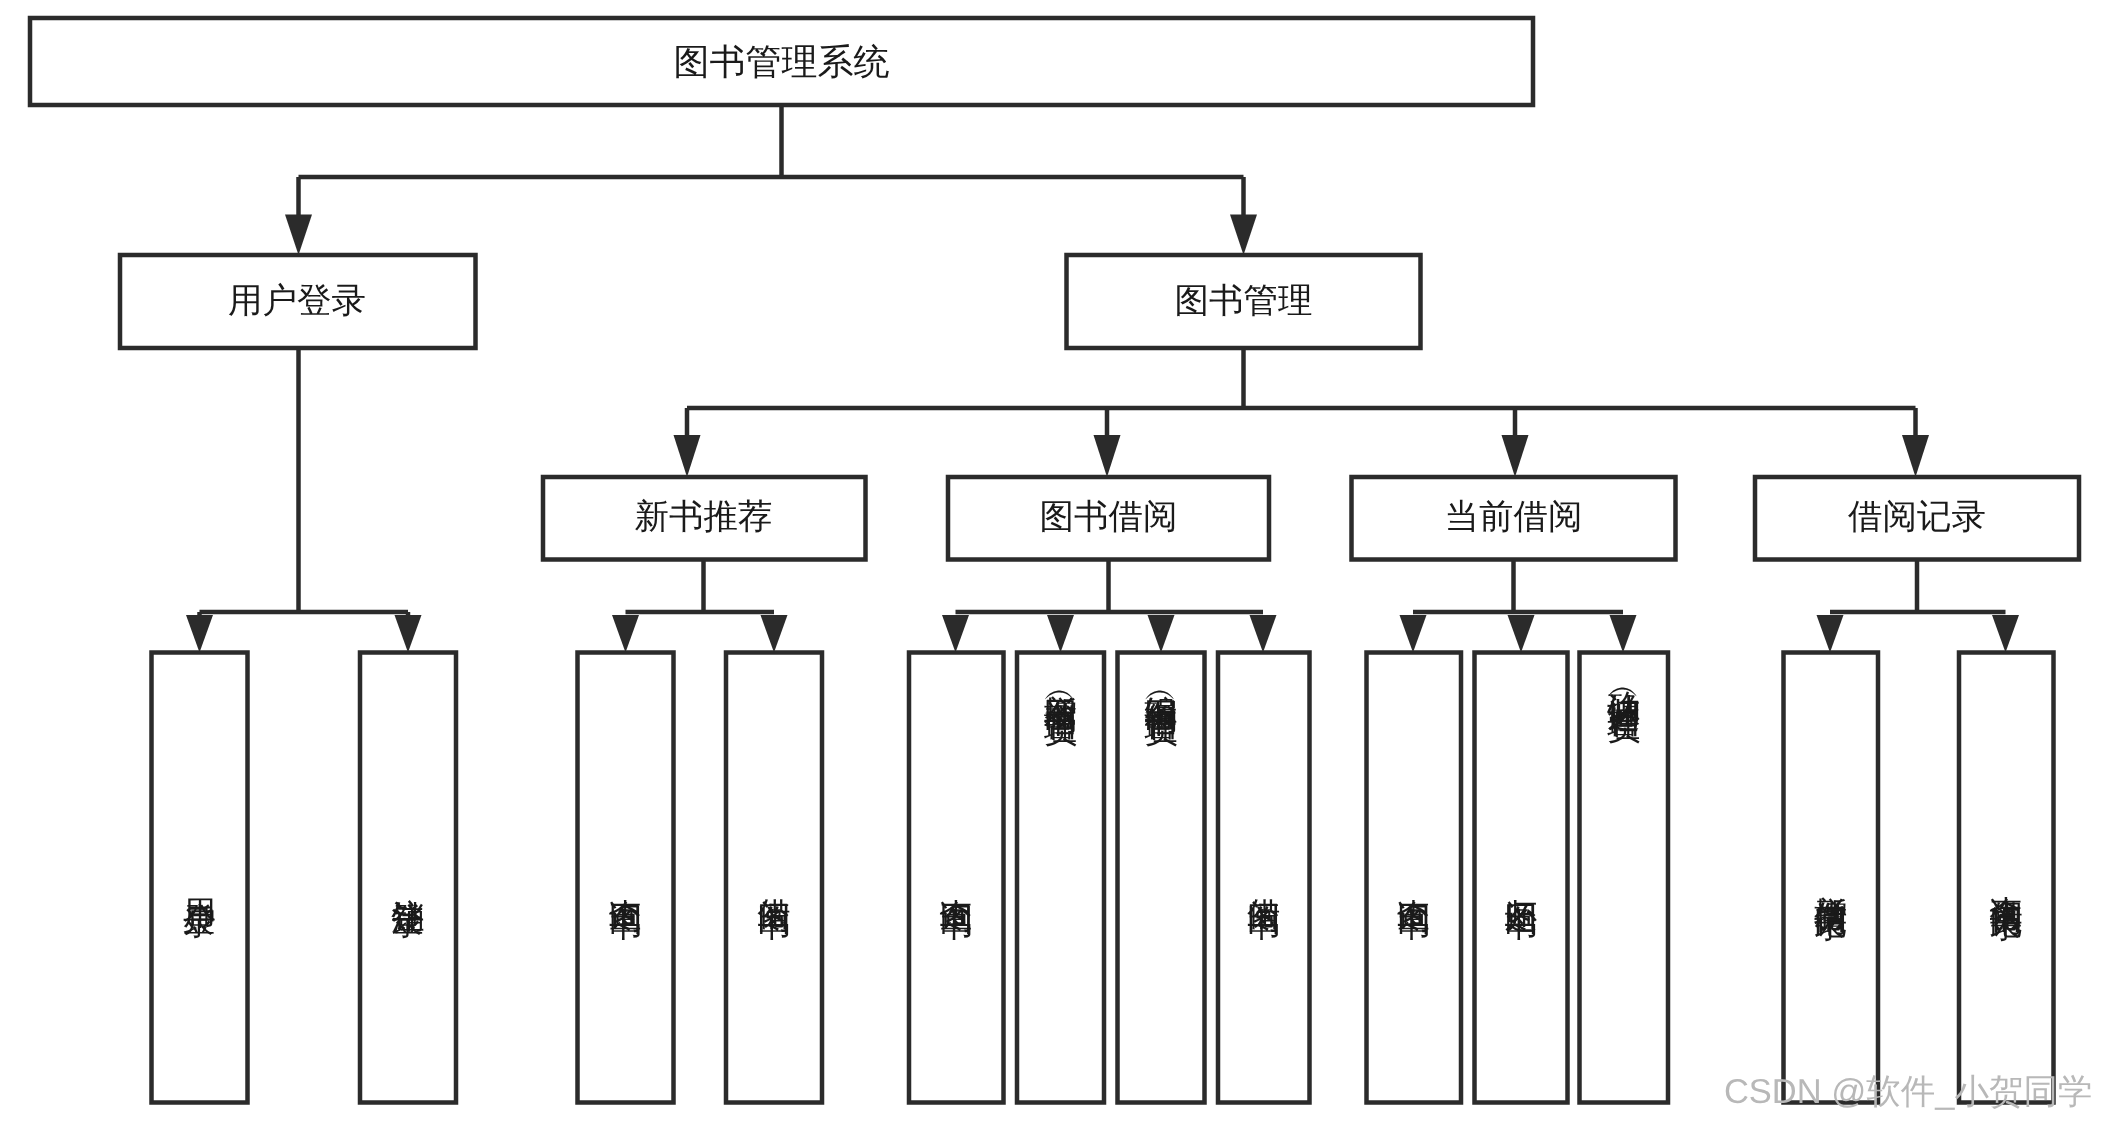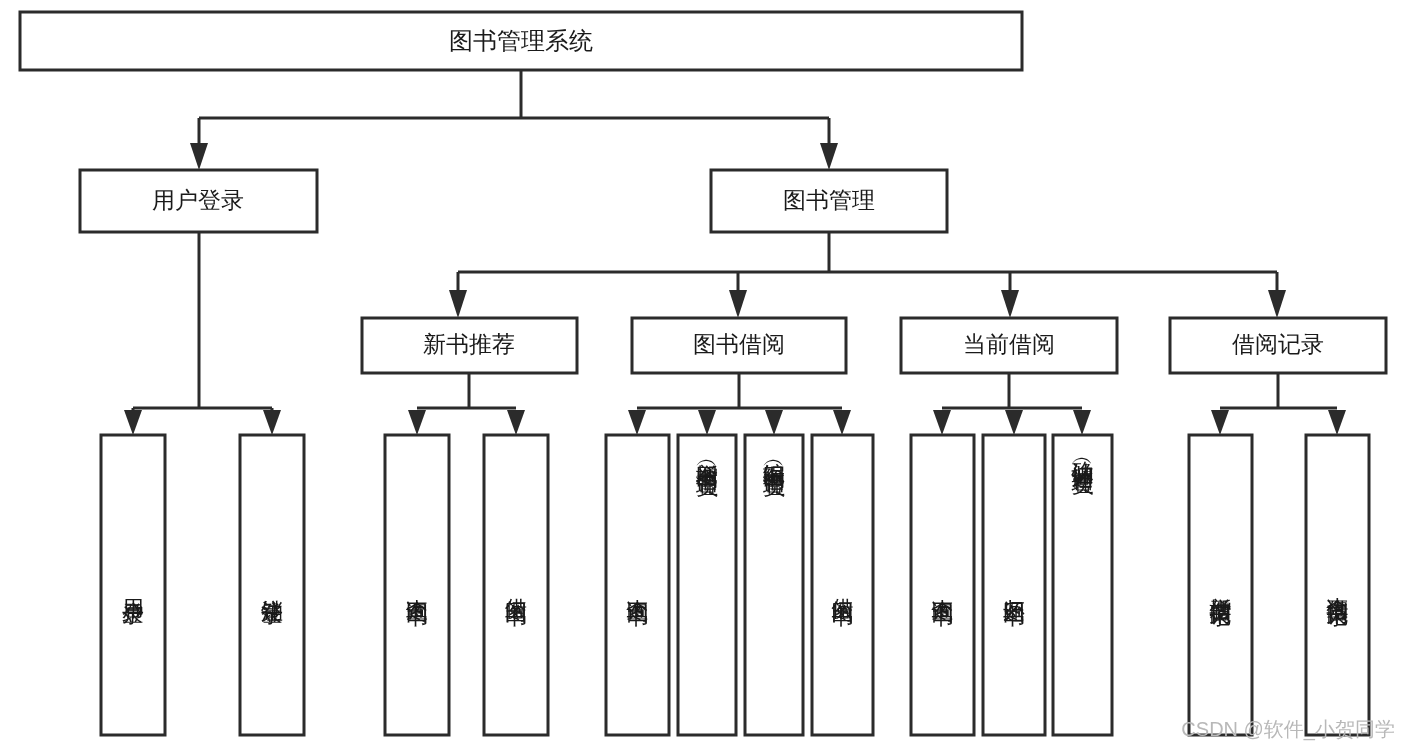--- a/index.html
+++ b/index.html
@@ -67,21 +67,21 @@
     justify-content: center;
     text-align: center;
     white-space: nowrap;
     pointer-events: none;
   }
   #watermark {
     position: absolute;
     right: 10px;
     bottom: 4px;
     font-family: "Liberation Sans", "DejaVu Sans", sans-serif;
-    font-size: 20px;
+    font-size: 23px;
     color: #b8b8b8;
     white-space: nowrap;
   }
 </style>
 </head>
 <body>
 
 <div id="diagram-root">
 
   <svg id="tree-svg" viewBox="0 0 1405 747">

